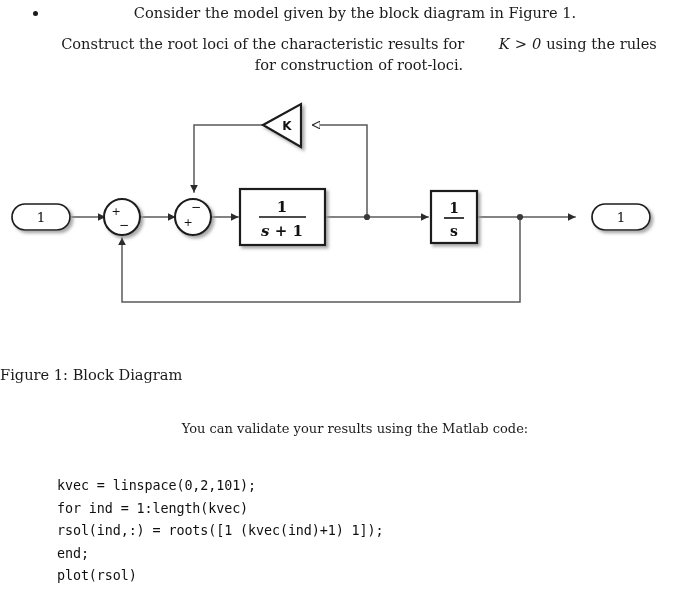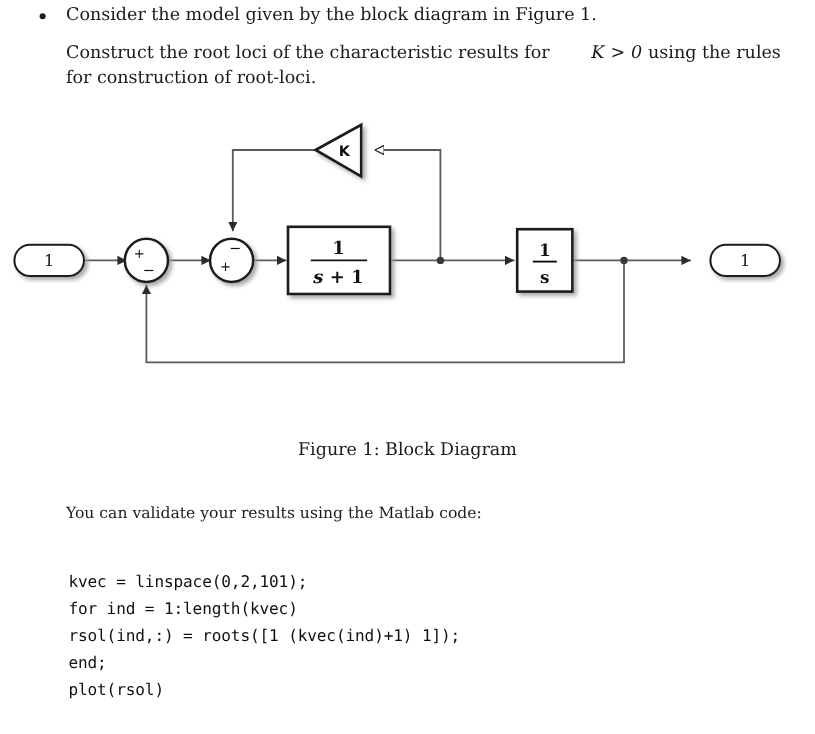--- a/index.html
+++ b/index.html
@@ -17,20 +17,21 @@
   }
 
   
   .prose {
     position: absolute;
     font-family: "DejaVu Serif", "Liberation Serif", serif;
     font-size: 14.6px;
     line-height: 21px;
     color: #1b1b1b;
     white-space: pre-wrap;
+    text-align: center;
   }
   #bullet-dot {
     position: absolute;
     left: 33px;
     top: 11px;
     width: 5px;
     height: 5px;
     border-radius: 50%;
     background: #1b1b1b;
   }
@@ -48,21 +49,21 @@
     font-family: "DejaVu Serif", "Liberation Serif", serif;
     font-style: italic;
     letter-spacing: .2px;
     margin-left: 30px;
   }
 
   #figure-caption {
     left: 0px;
     top: 364px;
     width: 679px;
-    text-align: center;
+    text-align: left;
     font-size: 14.6px;
   }
   #validate-line {
     left: 55px;
     top: 418px;
     width: 600px;
     font-size: 13px;
   }
 
   

